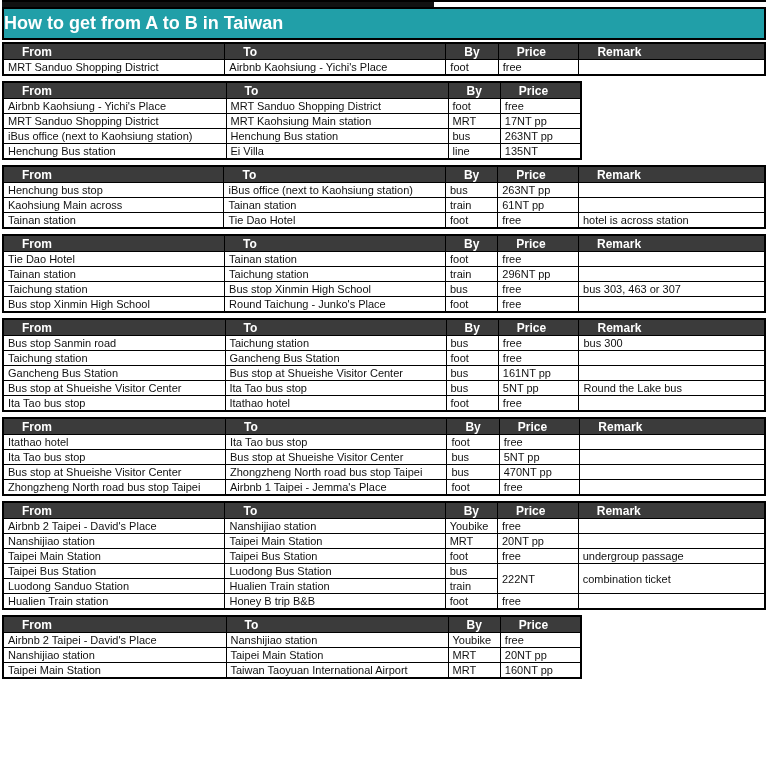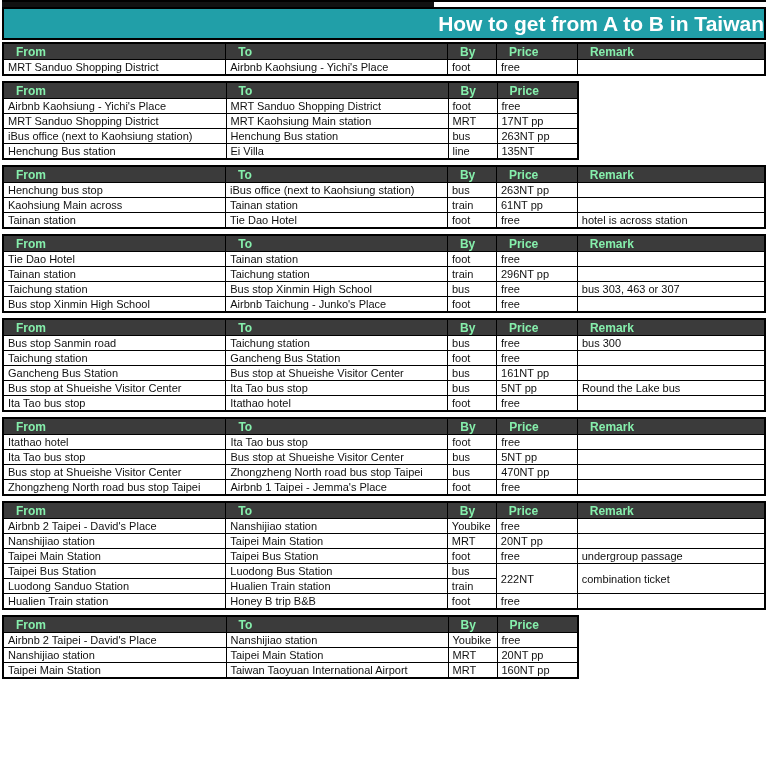--- a/index.html
+++ b/index.html
@@ -27,39 +27,39 @@
     height: 5px;
     background: #111;
   }
   .title-bar {
     height: 29px;
     line-height: 29px;
     background: #219FA8;
     border: 2px solid #000;
     color: #ffffff;
     font-weight: bold;
-    font-size: 21px;
-    text-align: right;
+    font-size: 18px;
+    text-align: left;
     letter-spacing: 0px;
     margin-bottom: 2px;
   }
   table.section {
     border-collapse: collapse;
     table-layout: fixed;
     margin-bottom: 5px;
     border: 2px solid #000;
   }
   table.section th {
     background: #3B3B3B;
-    color: #86efac;
+    color: #ffffff;
     font-size: 12px;
     font-weight: bold;
     text-align: left;
     height: 15px;
-    padding: 0 12px;
+    padding: 0 18px;
     border: 1px solid #000;
     white-space: nowrap;
     overflow: hidden;
   }
   table.section td {
     font-size: 11px;
     color: #111;
     height: 14px;
     padding: 0 4px;
     border: 1px solid #000;
@@ -222,21 +222,21 @@
           </tr>
           <tr>
             <td>Taichung station</td>
             <td>Bus stop Xinmin High School</td>
             <td>bus</td>
             <td>free</td>
             <td>bus 303, 463 or 307</td>
           </tr>
           <tr>
             <td>Bus stop Xinmin High School</td>
-            <td>Airbnb Taichung - Junko's Place</td>
+            <td>Round Taichung - Junko's Place</td>
             <td>foot</td>
             <td>free</td>
             <td></td>
           </tr>
         </tbody>
       </table>
       <table class="section">
         <colgroup>
           <col style="width: 223px;">
           <col style="width: 222px;">

